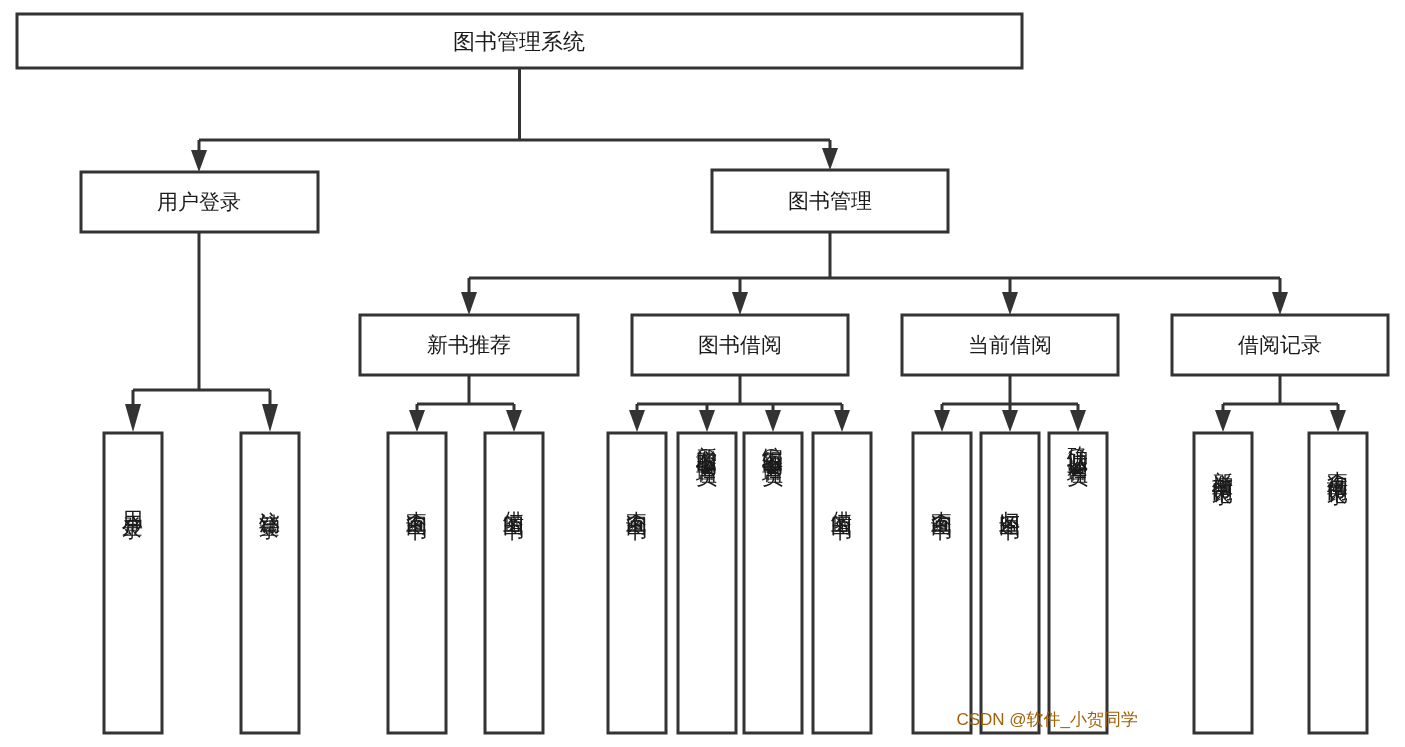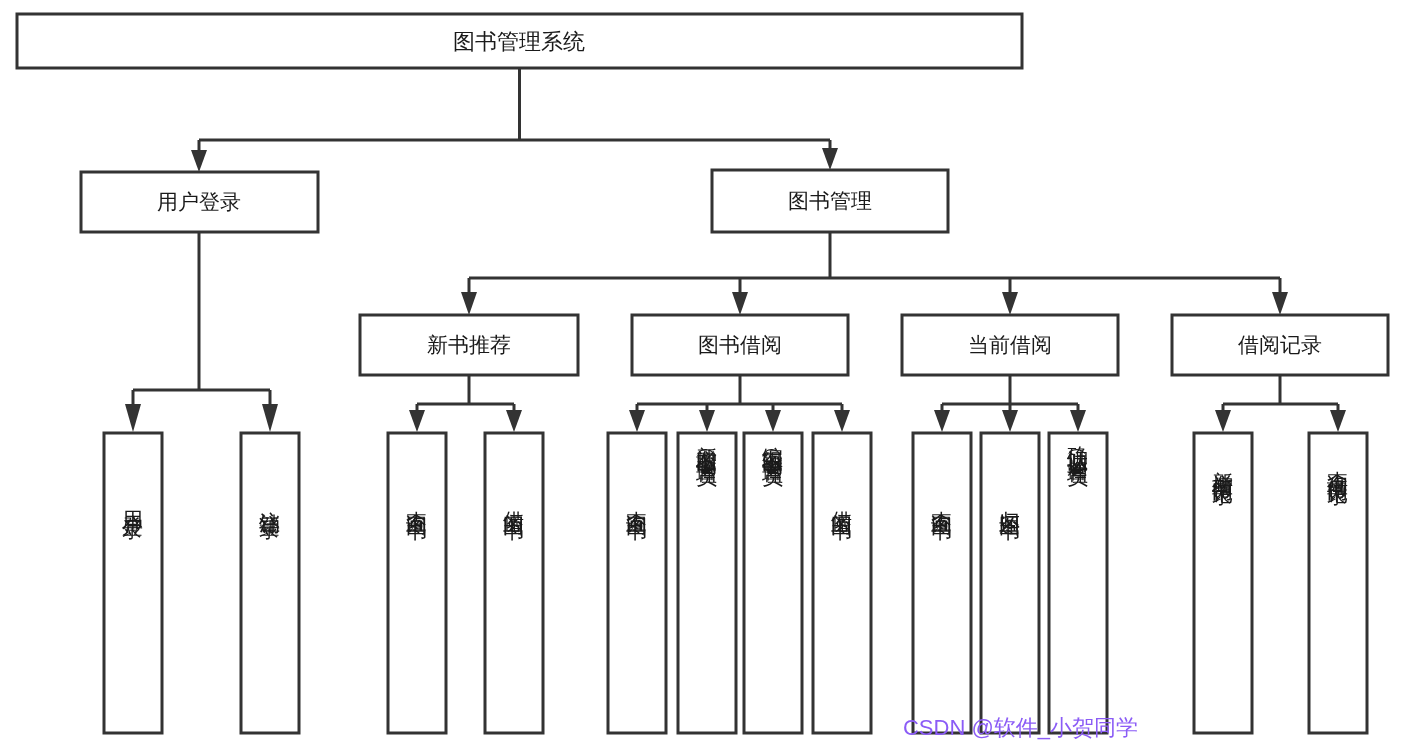--- a/index.html
+++ b/index.html
@@ -24,24 +24,24 @@
   .leaf-label{
     font-family:"Liberation Sans","DejaVu Sans",sans-serif;
     fill:#1a1a1a;
     font-size:21px;
     text-anchor:middle;
     writing-mode:vertical-rl;
     letter-spacing:3px;
   }
   .watermark{
     position:absolute;
-    right:8px;bottom:4px;
-    font-family:"Liberation Sans","DejaVu Sans",sans-serif;
-    font-size:22px;
-    color:#8b5cf6;
+    right:8px;bottom:16px;
+    font-family:"Liberation Sans","DejaVu Sans",sans-serif;
+    font-size:17px;
+    color:#a16207;
     white-space:nowrap;
     user-select:none;
   }
 </style>
 </head>
 <body>
 
 <div id="diagram-root">
 
   <svg id="flow" viewBox="0 0 1405 747">

